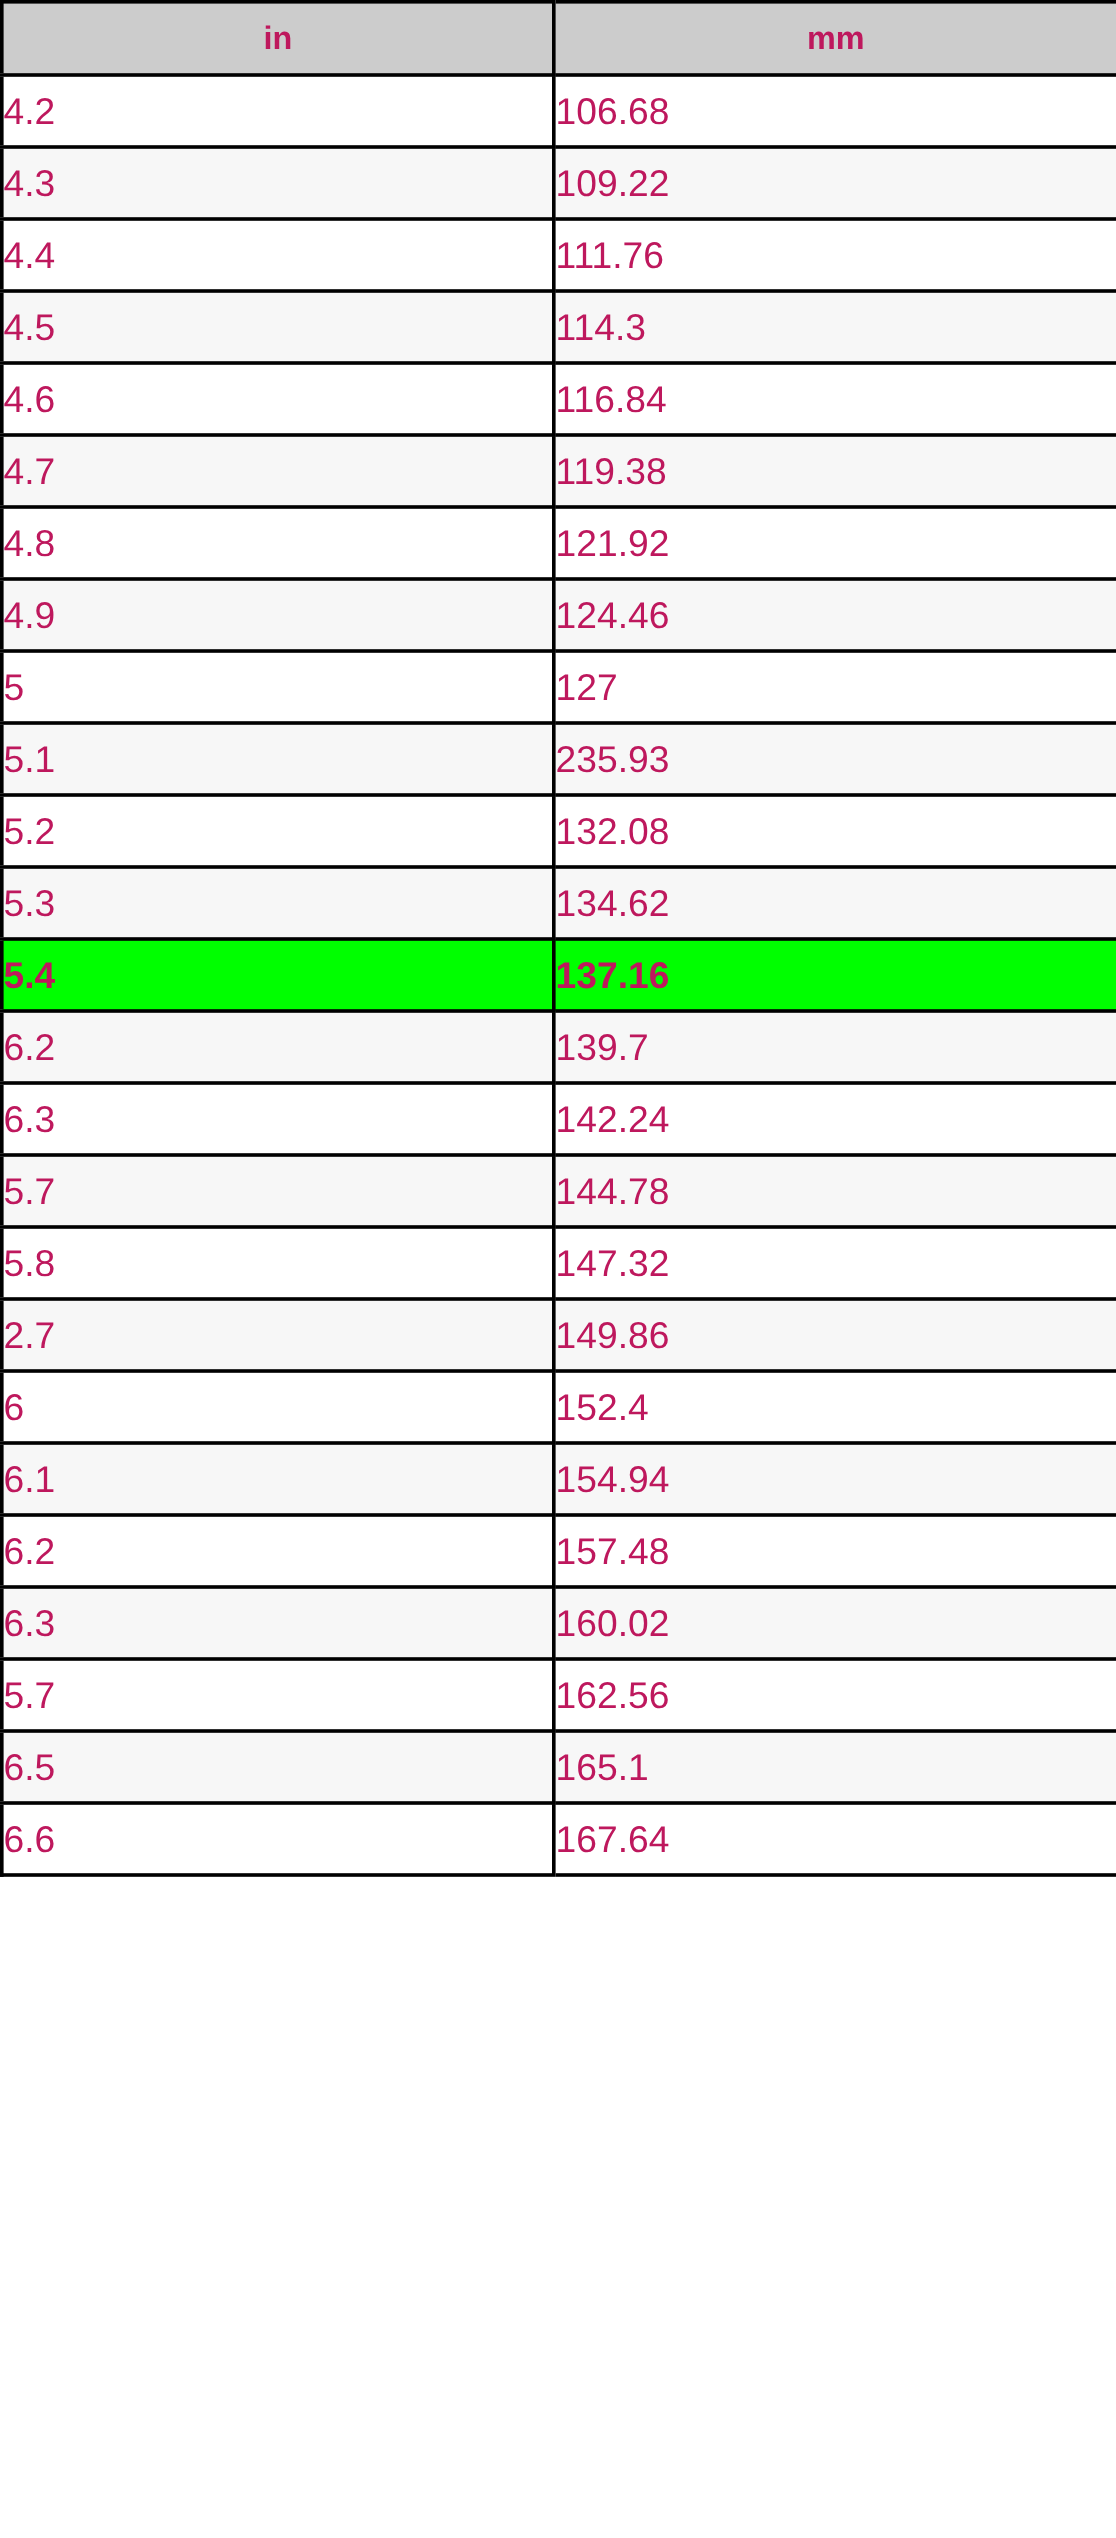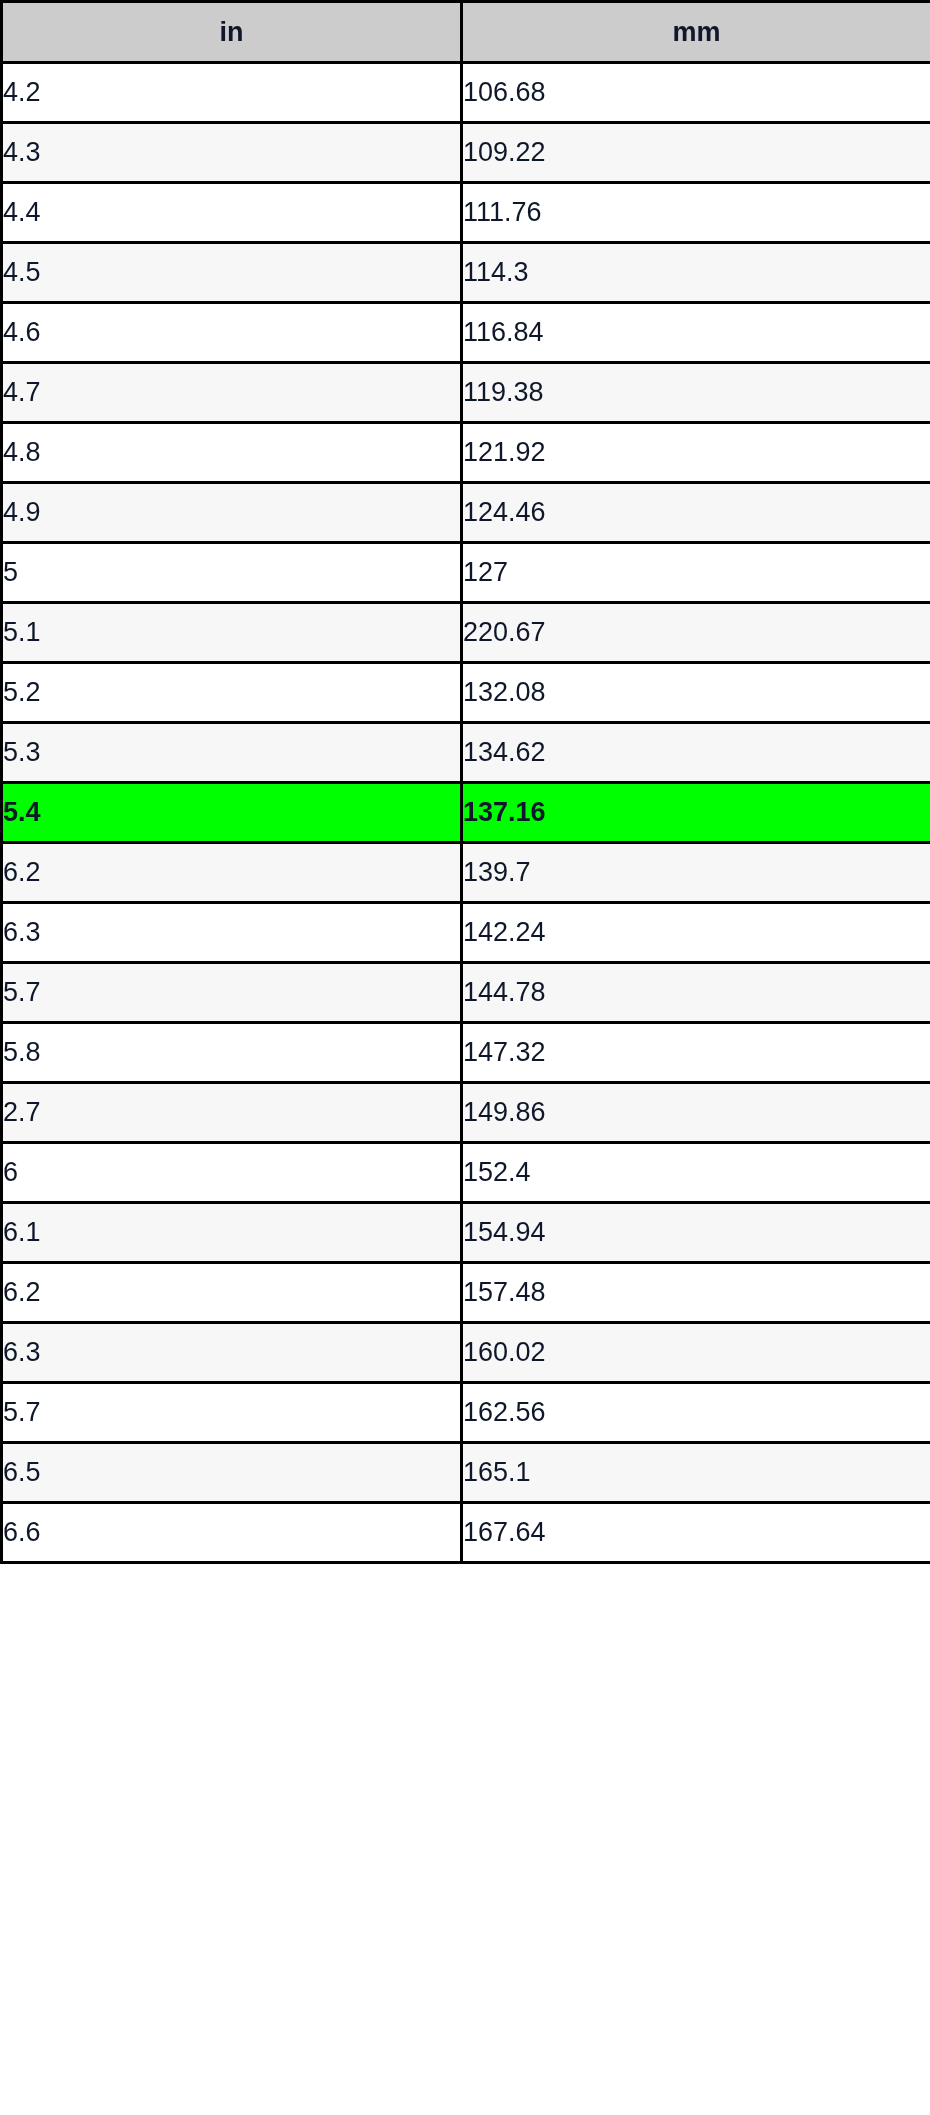--- a/index.html
+++ b/index.html
@@ -24,38 +24,38 @@
     border-right: 3px solid #000000;
     border-bottom: 3px solid #000000;
   }
 
   .conversion-table col.col-unit { width: 460px; }
   .conversion-table col.col-value { width: 470px; }
 
   .conversion-table th,
   .conversion-table td {
     vertical-align: middle;
-    color: #0f172a;
+    color: #be185d;
     border-bottom: 3px solid #000000;
     padding: 0;
     line-height: 1;
   }
 
   .conversion-table th {
     background: #cccccc;
     height: 58px;
     font-size: 27px;
     font-weight: bold;
     border-right: 3px solid #000000;
   }
   .conversion-table th:last-child { border-right: none; }
 
   .conversion-table td {
     height: 57px;
-    font-size: 27px;
+    font-size: 31px;
     font-weight: normal;
     border-right: 3px solid #000000;
   }
   .conversion-table td:last-child { border-right: none; }
 
   tr.row-odd  td { background: #ffffff; }
   tr.row-even td { background: #f7f7f7; }
   tr.row-highlight td { background: #00ff00; font-weight: bold; }
 
   tr:last-child td { border-bottom: none; }
@@ -106,21 +106,21 @@
       <tr class="row-even">
         <td>4.9</td>
         <td>124.46</td>
       </tr>
       <tr class="row-odd">
         <td>5</td>
         <td>127</td>
       </tr>
       <tr class="row-even">
         <td>5.1</td>
-        <td>220.67</td>
+        <td>235.93</td>
       </tr>
       <tr class="row-odd">
         <td>5.2</td>
         <td>132.08</td>
       </tr>
       <tr class="row-even">
         <td>5.3</td>
         <td>134.62</td>
       </tr>
       <tr class="row-highlight">

